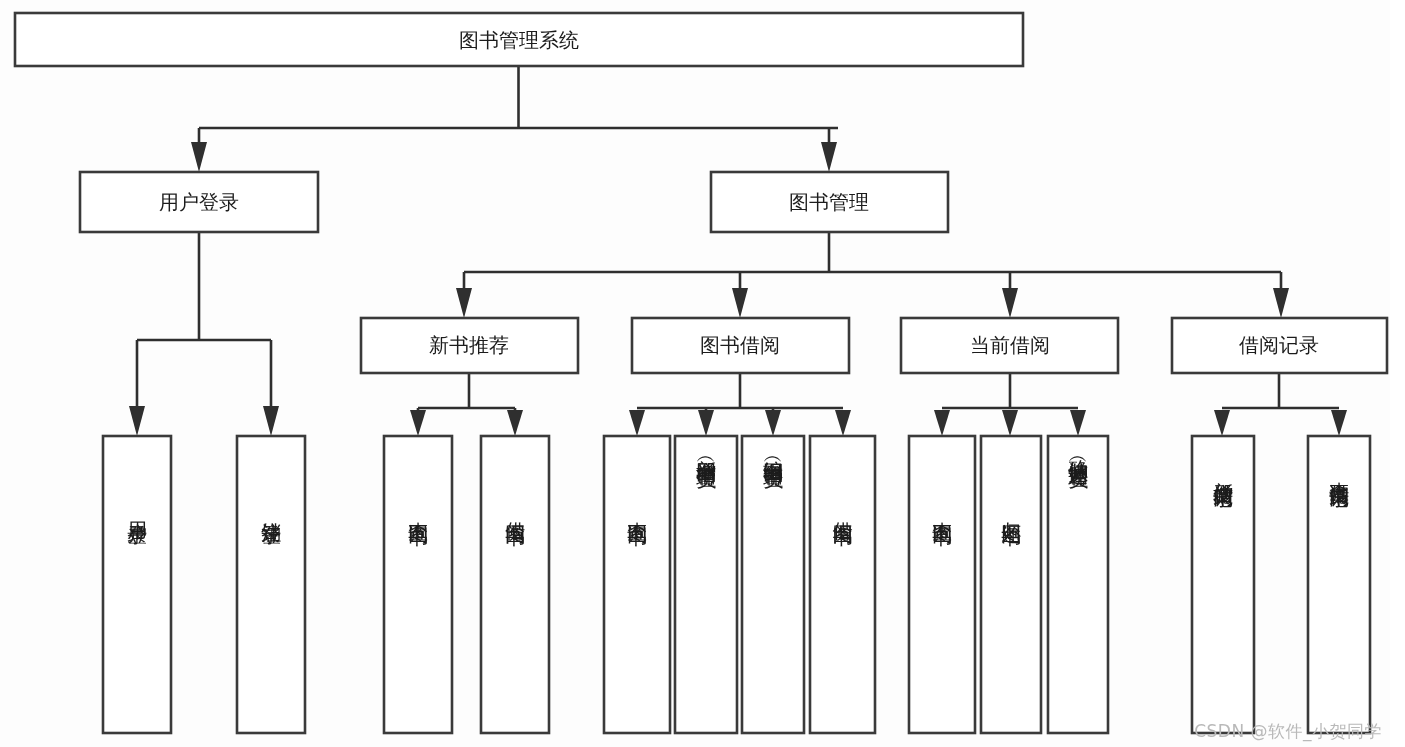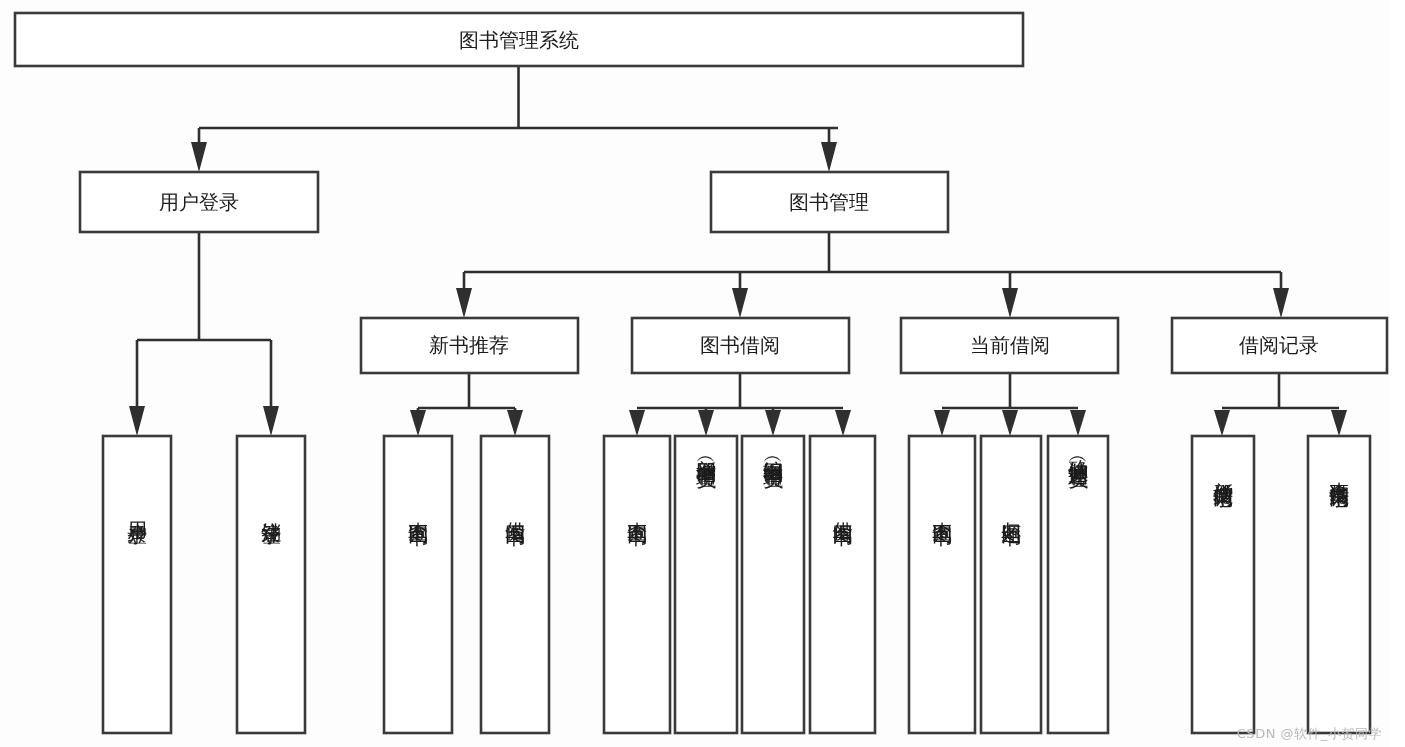--- a/index.html
+++ b/index.html
@@ -62,21 +62,21 @@
     line-height: 1.08;
     color: #1c1c1c;
     letter-spacing: 1.5px;
     white-space: nowrap;
   }
   .watermark {
     position: absolute;
     right: 8px;
     bottom: 4px;
     font-family: "DejaVu Sans", "Liberation Sans", sans-serif;
-    font-size: 13px;
+    font-size: 17px;
     color: #b9b9b9;
     letter-spacing: 0.5px;
     white-space: nowrap;
   }
 </style>
 </head>
 <body>
 
 <div id="diagram-root">
 

